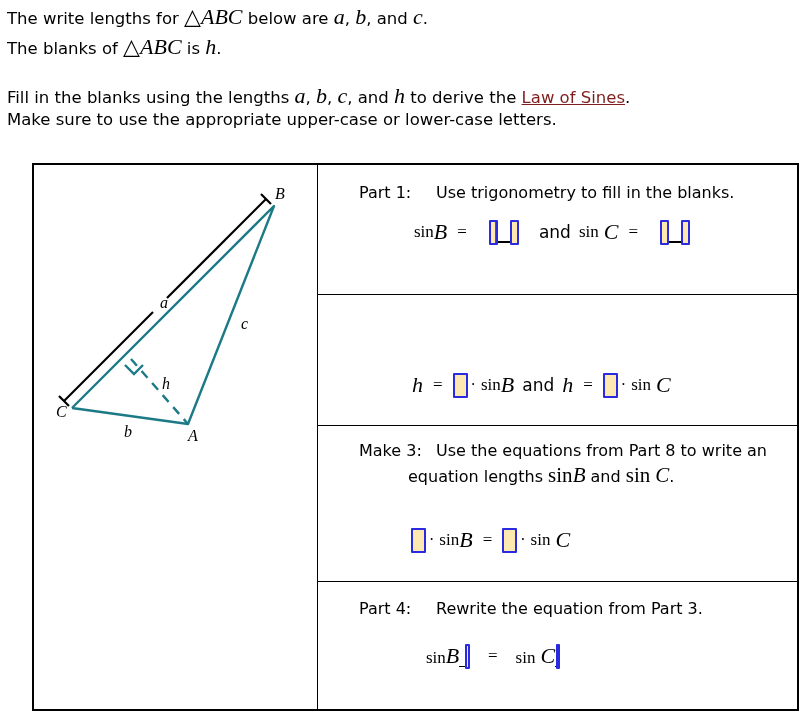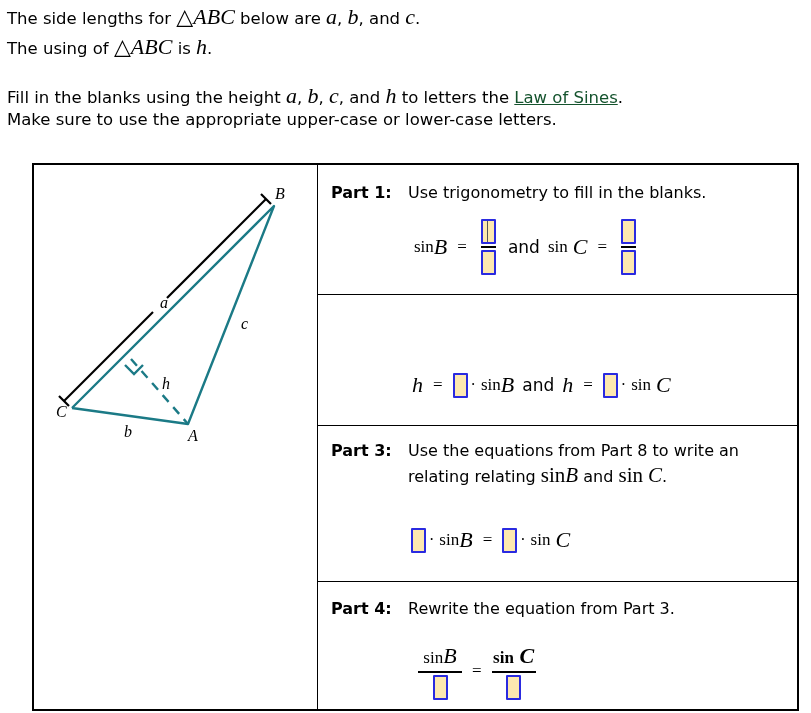--- a/index.html
+++ b/index.html
@@ -1,49 +1,49 @@
 <!DOCTYPE html>
 <html><head>
 <meta charset="utf-8">
 <style>
   html, body { margin:0; padding:0; background:#ffffff; }
   body { width:811px; height:713px; position:relative; overflow:hidden;
          font-family:"DejaVu Sans", sans-serif; font-size:16px; color:#000; }
   .line { position:absolute; left:7px; white-space:nowrap; font-size:16.5px; }
   .mr { font-family:"Liberation Serif", "DejaVu Serif", serif; font-size:17px; }
   .mi { font-family:"Liberation Serif", "DejaVu Serif", serif; font-style:italic; font-size:22px; }
-  a.link { color:#14532d; text-decoration:underline; }
+  a.link { color:#7f1d1d; text-decoration:underline; }
   .tbl { position:absolute; left:32px; top:163px; width:767px; height:548px;
          border:2px solid #000; box-sizing:border-box; }
   .vdiv { position:absolute; left:283px; top:0; width:1px; height:100%; background:#000; }
   .hdiv { position:absolute; left:284px; right:0; height:1px; background:#000; }
   .part { position:absolute; left:297px; white-space:nowrap; font-size:16px; }
-  .part b { font-weight:bold; display:inline-block; width:77px; }
+  .part b { font-weight:normal; display:inline-block; width:77px;margin-left:28px; }
   .sub { position:absolute; left:374px; white-space:nowrap; font-size:16px; }
   .eq { position:absolute; white-space:nowrap; display:flex; align-items:center; }
   .blank { display:inline-block; width:11px; height:21px; background:#fde8b0;
            border:2px solid #2a2ae0; border-radius:1px; vertical-align:middle; }
-  .frac { display:inline-flex; flex-direction:column; align-items:center; vertical-align:middle; margin:0 4px; }
+  .frac { display:inline-flex; flex-direction:row; align-items:flex-end; vertical-align:middle; margin:0 12px; }
   .frac .bar { height:1.5px; background:#000; width:100%; margin:2px 0; }
   .eqs { margin:0 10px; font-family:"Liberation Serif", serif; font-size:17px; }
   .and { margin:0 8px; font-size:17px; }
   .dot { margin:0 5px 0 3px; font-family:"Liberation Serif", serif; }
   svg text { font-family:"Liberation Serif", "DejaVu Serif", serif; font-style:italic; }
 </style>
 </head>
 <body>
 
 <div class="line" style="top:4px;">
-  <span>The side lengths for </span><span class="mi">△ABC</span><span> below are </span><span class="mi">a</span><span>, </span><span class="mi">b</span><span>, and </span><span class="mi">c</span><span>.</span>
+  <span>The write lengths for </span><span class="mi">△ABC</span><span> below are </span><span class="mi">a</span><span>, </span><span class="mi">b</span><span>, and </span><span class="mi">c</span><span>.</span>
 </div>
 <div class="line" style="top:34px;">
-  <span>The using of </span><span class="mi">△ABC</span><span> is </span><span class="mi">h</span><span>.</span>
+  <span>The blanks of </span><span class="mi">△ABC</span><span> is </span><span class="mi">h</span><span>.</span>
 </div>
 <div class="line" style="top:83px;">
-  <span>Fill in the blanks using the height </span><span class="mi">a</span><span>, </span><span class="mi">b</span><span>, </span><span class="mi">c</span><span>, and </span><span class="mi">h</span><span> to letters the </span><a class="link" href="#">Law of Sines</a><span>.</span>
+  <span>Fill in the blanks using the lengths </span><span class="mi">a</span><span>, </span><span class="mi">b</span><span>, </span><span class="mi">c</span><span>, and </span><span class="mi">h</span><span> to derive the </span><a class="link" href="#">Law of Sines</a><span>.</span>
 </div>
 <div class="line" style="top:110px;">Make sure to use the appropriate upper-case or lower-case letters.</div>
 
 <div class="tbl">
   <div class="vdiv"></div>
   <div class="hdiv" style="top:129px;"></div>
   <div class="hdiv" style="top:260px;"></div>
   <div class="hdiv" style="top:416px;"></div>
 
   <svg style="position:absolute; left:-2px; top:-2px;" width="286" height="548" viewBox="0 0 286 548">
@@ -100,24 +100,24 @@
     <span class="mr">sin</span><span class="mi">B</span>
     <span class="and">and</span>
     <span class="mi">h</span>
     <span class="eqs">=</span>
     <span class="blank"></span>
     <span class="dot">·</span>
     <span class="mr">sin</span>&nbsp;<span class="mi">C</span>
   </div>
 
   <div class="part" style="top:276px;">
-    <b>Part 3:</b><span>Use the equations from Part 8 to write an</span>
+    <b>Make 3:</b><span>Use the equations from Part 8 to write an</span>
   </div>
   <div class="sub" style="top:298px;">
-    <span>relating relating </span><span class="mr" style="font-size:21px;">sin</span><span class="mi" style="font-size:21px;">B</span><span> and </span><span class="mr" style="font-size:21px;">sin</span>&nbsp;<span class="mi" style="font-size:21px;">C</span><span>.</span>
+    <span>equation lengths </span><span class="mr" style="font-size:21px;">sin</span><span class="mi" style="font-size:21px;">B</span><span> and </span><span class="mr" style="font-size:21px;">sin</span>&nbsp;<span class="mi" style="font-size:21px;">C</span><span>.</span>
   </div>
   <div class="eq" style="left:377px; top:362px;">
     <span class="blank"></span>
     <span class="dot">·</span>
     <span class="mr">sin</span><span class="mi">B</span>
     <span class="eqs">=</span>
     <span class="blank"></span>
     <span class="dot">·</span>
     <span class="mr">sin</span>&nbsp;<span class="mi">C</span>
   </div>
@@ -126,18 +126,18 @@
     <b>Part 4:</b><span>Rewrite the equation from Part 3.</span>
   </div>
   <div class="eq" style="left:380px; top:478px;">
     <span class="frac" style="width:44px;">
       <span style="white-space:nowrap;"><span class="mr">sin</span><span class="mi">B</span></span>
       <span class="bar"></span>
       <span class="blank"></span>
     </span>
     <span class="eqs" style="margin:0 6px;">=</span>
     <span class="frac" style="width:44px;">
-      <span style="white-space:nowrap;font-weight:bold;"><span class="mr">sin</span>&nbsp;<span class="mi">C</span></span>
+      <span style="white-space:nowrap;"><span class="mr">sin</span>&nbsp;<span class="mi">C</span></span>
       <span class="bar"></span>
       <span class="blank"></span>
     </span>
   </div>
 </div>
 
 </body></html>

